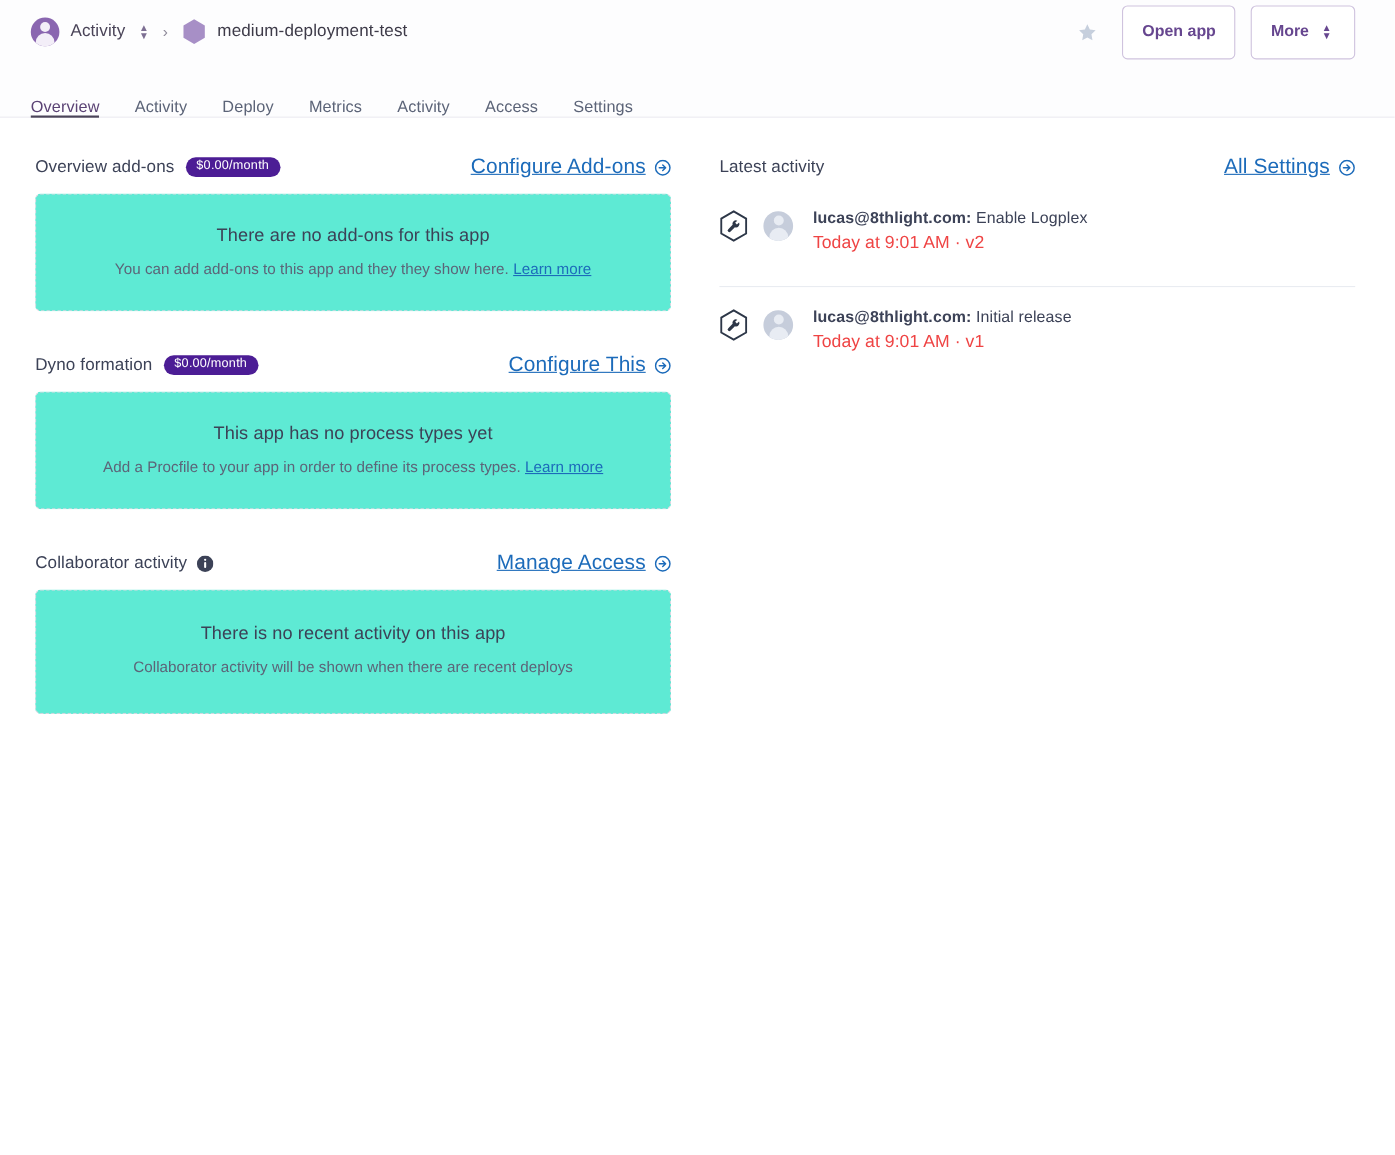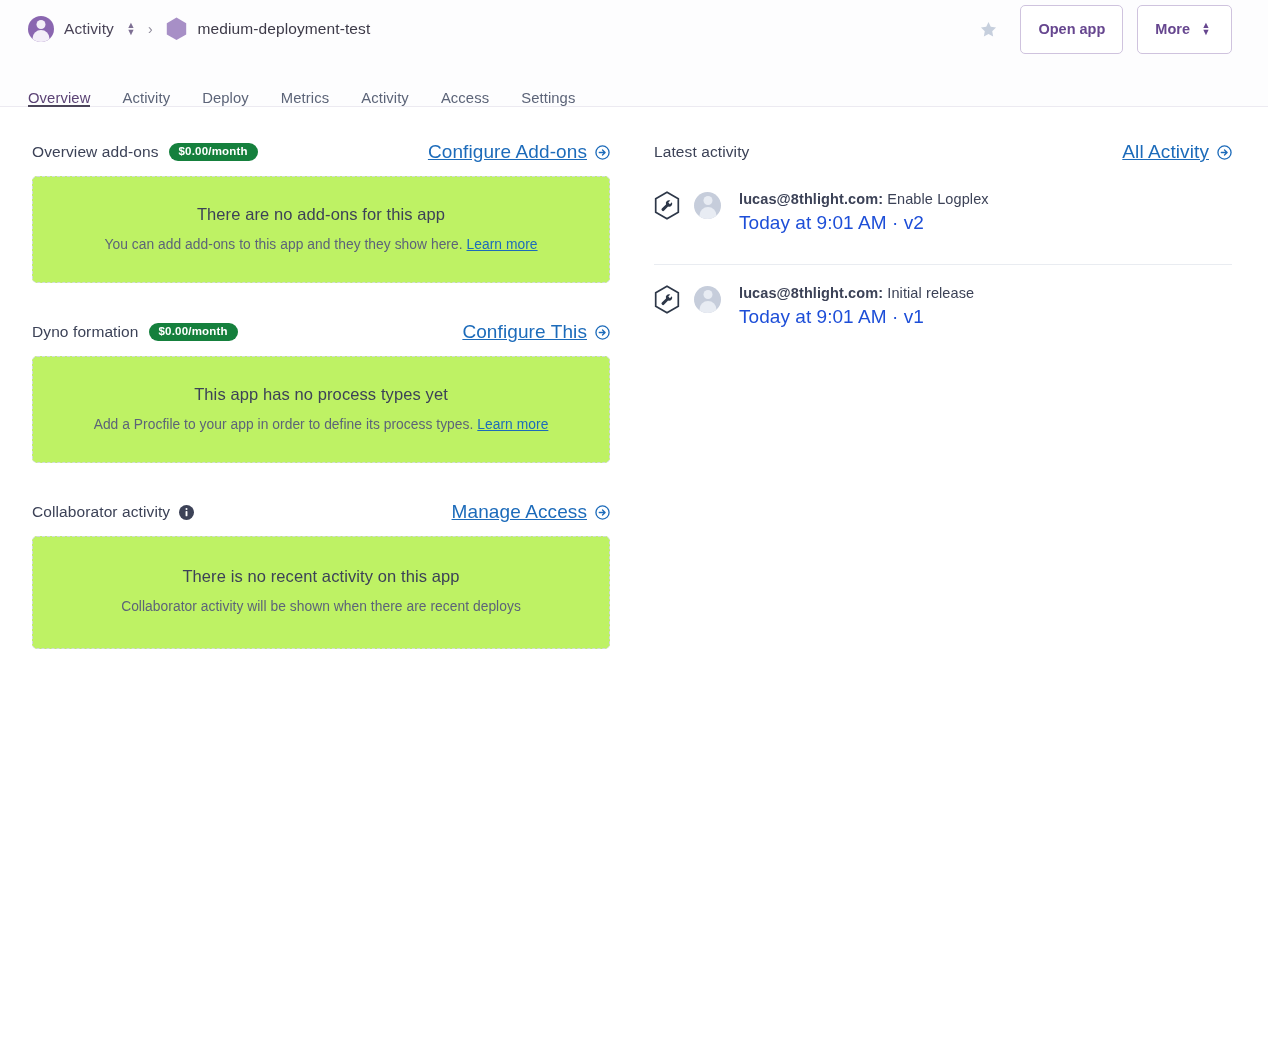--- a/index.html
+++ b/index.html
@@ -164,24 +164,24 @@
     margin-bottom: 13px;
     min-height: 22px;
   }
   .section-title {
     font-size: 15.5px;
     color: #3c4257;
     letter-spacing: 0.1px;
   }
   .badge {
     margin-left: 10px;
-    background: #15803d;
+    background: #4c1d95;
     color: #ffffff;
     font-size: 11.5px;
-    font-weight: bold;
+    font-weight: normal;
     border-radius: 11px;
     padding: 3px 10px 4px;
     letter-spacing: 0.2px;
     line-height: 1;
   }
   .info-icon {
     margin-left: 9px;
     width: 15px; height: 15px;
     display: block;
   }
@@ -198,21 +198,21 @@
     color: #1c6bba;
     text-decoration: underline;
     letter-spacing: 0.1px;
   }
   .arrow-icon { width: 15px; height: 15px; display: block; }
 
   
   .empty-box {
     border: 1px dashed #d2d8e0;
     border-radius: 5px;
-    background: #bef264;
+    background: #5eead4;
     text-align: center;
     padding: 28px 20px 30px;
   }
   .empty-box.tall { padding: 30px 20px 34px; }
   .empty-title {
     font-size: 16.5px;
     color: #3c4257;
     margin-bottom: 13px;
     letter-spacing: 0.1px;
   }
@@ -270,22 +270,22 @@
 
   .act-body { margin-left: 18px; padding-top: 1px; }
   .act-line1 {
     font-size: 14.5px;
     color: #3c4257;
     letter-spacing: 0.1px;
     margin-bottom: 5px;
   }
   .act-user { font-weight: bold; }
   .act-line2 {
-    font-size: 19px;
-    color: #1d4ed8;
+    font-size: 16px;
+    color: #ef4444;
     letter-spacing: 0.05px;
   }
 </style>
 </head>
 <body>
 
 <div class="topbar">
 
   <div class="breadcrumb">
 
@@ -417,21 +417,21 @@
       </div>
     </section>
   </div>
 
   <div class="col-right">
 
     <section class="section">
       <div class="section-head activity-head">
         <span class="section-title">Latest activity</span>
         <a class="head-link">
-          <span class="head-link-text">All Activity</span>
+          <span class="head-link-text">All Settings</span>
           <svg class="arrow-icon" viewBox="0 0 16 16">
             <circle cx="8" cy="8" r="7" fill="none" stroke="#1c6bba" stroke-width="1.4"></circle>
             <path d="M4.6 8h6M8 5.4L10.8 8 8 10.6" fill="none" stroke="#1c6bba" stroke-width="1.4" stroke-linecap="round" stroke-linejoin="round"></path>
           </svg>
         </a>
       </div>
 
       <div class="activity-row">
         <svg class="act-hex" viewBox="0 0 26 29">
           <polygon points="13,1.2 24.3,7.7 24.3,21.3 13,27.8 1.7,21.3 1.7,7.7" fill="none" stroke="#2d3748" stroke-width="1.7"></polygon>

